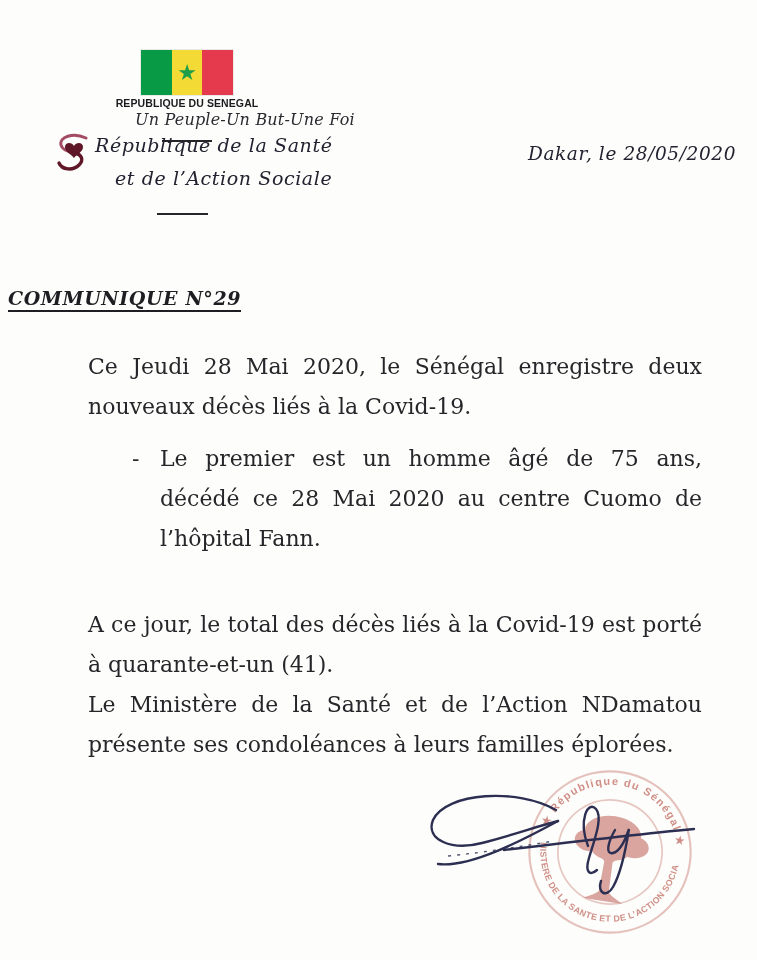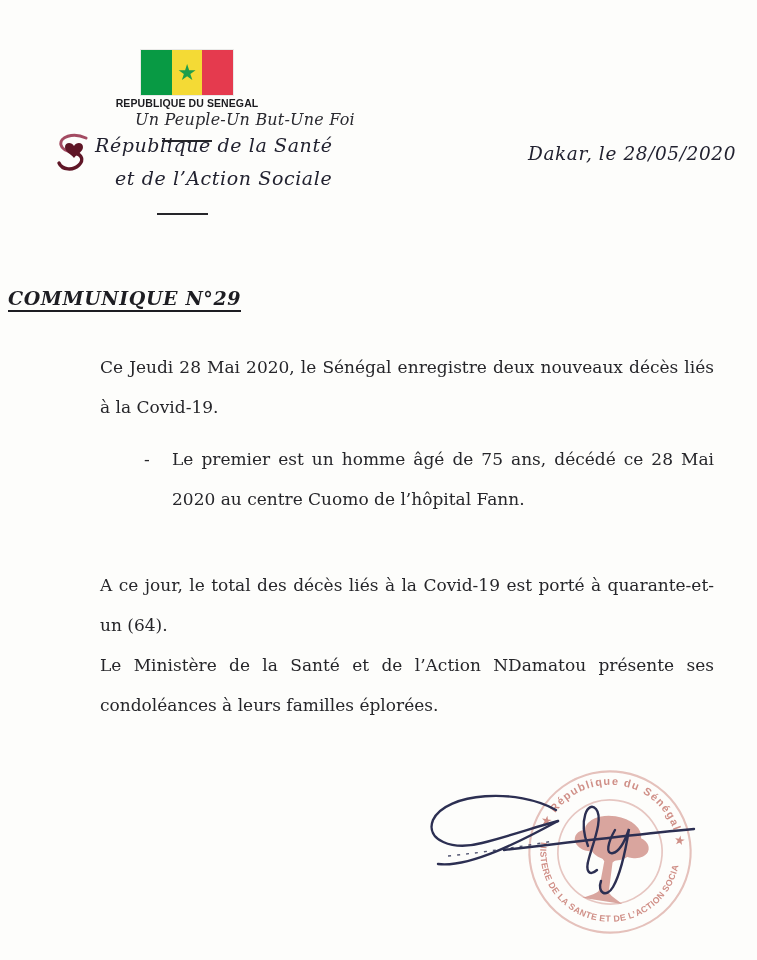--- a/index.html
+++ b/index.html
@@ -48,22 +48,22 @@
   .main-title{position:absolute;top:259px;left:0;right:0;text-align:center;
     font-family:"Liberation Sans",sans-serif;font-weight:bold;font-size:19px;
     letter-spacing:.3px;color:#1d1d22;}
   .main-title .u{border-bottom:2.5px solid #1d1d22;padding-bottom:1px;}
   .main-title .sep{margin:0 7px;}
   .subtitle{position:absolute;top:287px;left:0;right:0;
     font-weight:bold;font-style:italic;font-size:19px;color:#1d1d22;margin-left:8px;}
   .subtitle .u{border-bottom:2px solid #1d1d22;padding-bottom:1px;letter-spacing:.6px;}
 
   
-  .body-text{position:absolute;left:100px;top:347px;width:614px;
-    font-size:17px;line-height:40px;text-align:justify;color:var(--ink);}
+  .body-text{position:absolute;left:88px;top:347px;width:614px;
+    font-size:22px;line-height:40px;text-align:justify;color:var(--ink);}
   .body-text p{margin:0;}
   ul.death-list{list-style:none;margin:12px 0 0;padding:0;}
   .death-list li{position:relative;padding-left:72px;text-align:justify;}
   .death-list li::before{content:"-";position:absolute;left:44px;top:0;}
   p.total{margin-top:46px;}
 
   
   .stamp{position:absolute;left:526px;top:768px;width:168px;height:168px;opacity:.85;}
   .stamp-ring{stroke:var(--stamp);fill:none;}
   .stamp-text{fill:var(--stamp);font-family:"Liberation Sans",sans-serif;}
@@ -109,21 +109,21 @@
 
   <div class="subtitle">
     <span class="u">COMMUNIQUE N°29</span>
   </div>
 
   <div class="body-text">
     <p class="intro">Ce Jeudi 28 Mai 2020, le Sénégal enregistre deux nouveaux décès liés à la Covid-19.</p>
     <ul class="death-list">
       <li>Le premier est un homme âgé de 75 ans, décédé ce 28 Mai 2020 au centre Cuomo de l’hôpital Fann.</li>
     </ul>
-    <p class="total">A ce jour, le total des décès liés à la Covid-19 est porté à quarante-et-un (64).</p>
+    <p class="total">A ce jour, le total des décès liés à la Covid-19 est porté à quarante-et-un (41).</p>
     <p class="condolences">Le Ministère de la Santé et de l’Action NDamatou présente ses condoléances à leurs familles éplorées.</p>
   </div>
 
   <svg class="stamp" viewBox="0 0 200 200">
     <g transform="rotate(9 100 100)">
       <circle class="stamp-ring" cx="100" cy="100" r="96" stroke-width="2.5" opacity=".55"></circle>
       <circle class="stamp-ring" cx="100" cy="100" r="62" stroke-width="2" opacity=".5"></circle>
       <defs>
         <path id="arc-top" d="M 20,100 A 80,80 0 0 1 180,100"></path>
         <path id="arc-bottom" d="M 17,100 A 83,83 0 0 0 183,100"></path>

